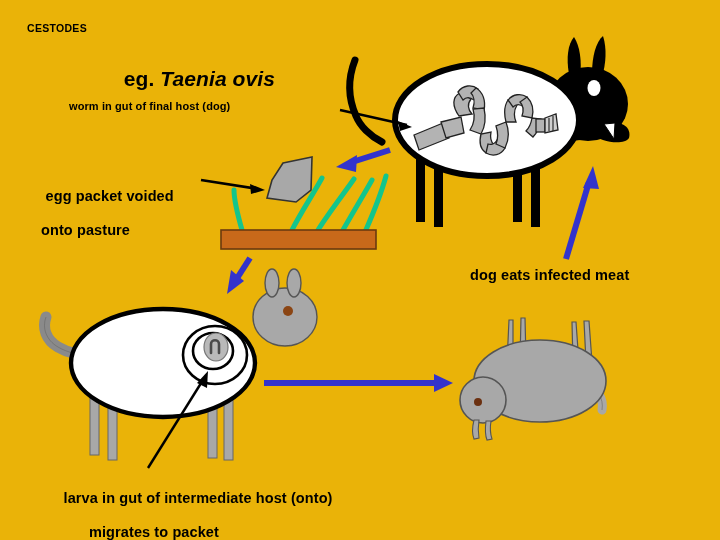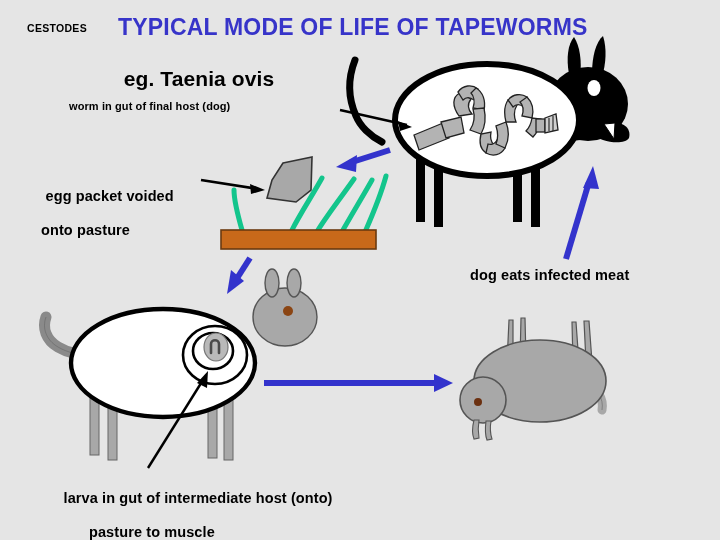--- a/index.html
+++ b/index.html
@@ -7,21 +7,21 @@
     padding: 0;
     background: #ffffff;
   }
   body {
     font-family: "Liberation Sans", sans-serif;
   }
   #slide {
     position: relative;
     width: 720px;
     height: 540px;
-    background: #e5e5e5;
+    background: #eab308;
     overflow: hidden;
   }
   #figure-layer {
     position: absolute;
     left: 0;
     top: 0;
     width: 720px;
     height: 540px;
   }
   .txt {
@@ -45,20 +45,21 @@
     color: #3734c9;
     letter-spacing: 0.2px;
   }
   #subtitle {
     left: 100px;
     top: 42px;
     font-size: 21px;
     color: #000000;
   }
   #subtitle .sp {
+    font-style: italic;
   }
   #label-worm {
     left: 69px;
     top: 100px;
     font-size: 11px;
   }
   #label-egg {
     left: 29px;
     top: 171px;
     font-size: 14.5px;
@@ -222,33 +223,32 @@
       <circle cx="483" cy="400" r="23" fill="#a8a8a8" stroke="#555555" stroke-width="1.6"></circle>
       <path d="M474 420 C 472 428, 472 434, 474 439 L 479 438 C 478 432, 478 426, 479 420 Z" fill="#a8a8a8" stroke="#555555" stroke-width="1.1"></path>
       <path d="M486 421 C 485 429, 485 435, 487 440 L 492 439 C 490 433, 490 427, 491 421 Z" fill="#a8a8a8" stroke="#555555" stroke-width="1.1"></path>
       <circle cx="478" cy="402" r="4" fill="#6b3010"></circle>
     </g>
 
   </svg>
 
   <div class="txt" id="corner-tag">CESTODES</div>
 
-  <div class="txt" id="main-title">TYPICAL MODE OF LIFE OF TAPEWORMS</div>
 
   <div class="txt" id="subtitle">
     <span>eg. </span><span class="sp">Taenia ovis</span>
   </div>
 
   <div class="txt" id="label-worm">worm in gut of final host (dog)</div>
 
   <div class="txt" id="label-egg">
     <span>egg packet voided</span>
     <span class="l2">onto pasture</span>
   </div>
 
   <div class="txt" id="label-meat">dog eats infected meat</div>
 
   <div class="txt" id="label-larva">
     <span>larva in gut of intermediate host (onto)</span>
-    <span class="l2">pasture to muscle</span>
+    <span class="l2">migrates to packet</span>
   </div>
 
 </div>
 
 </body></html>

